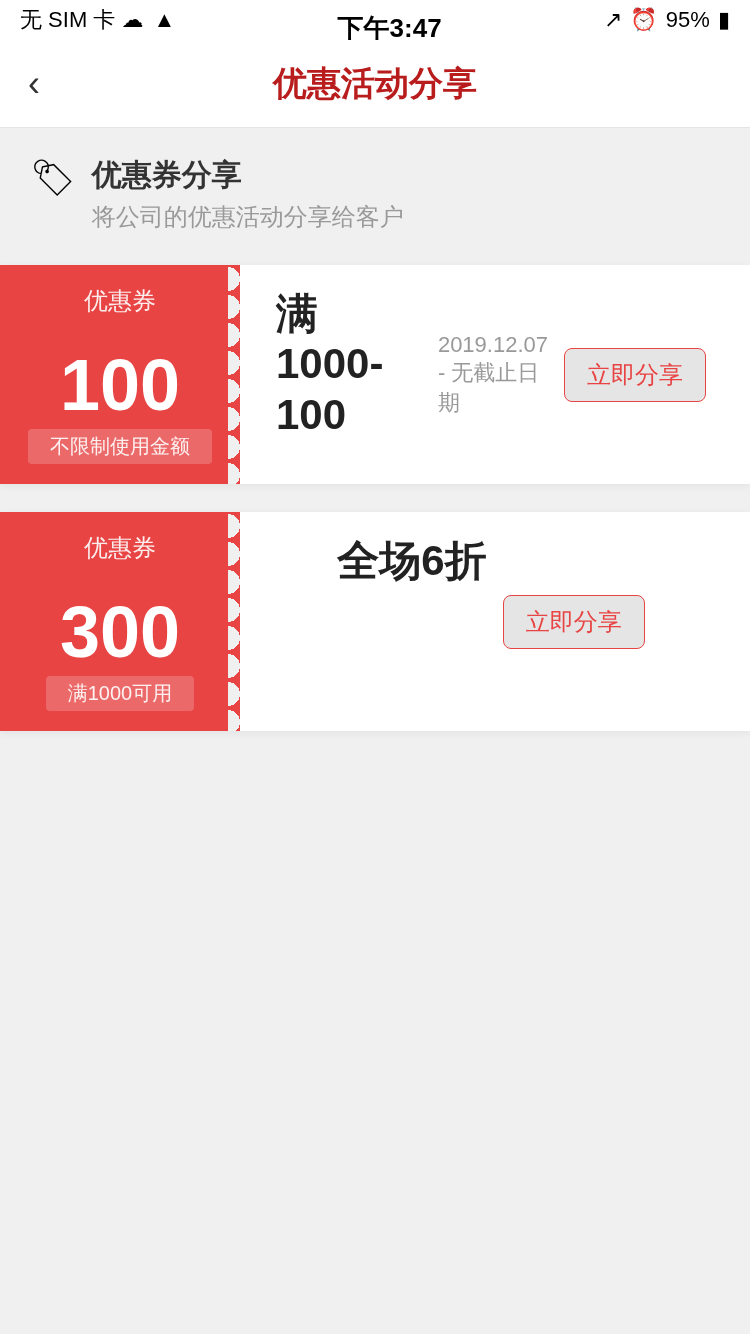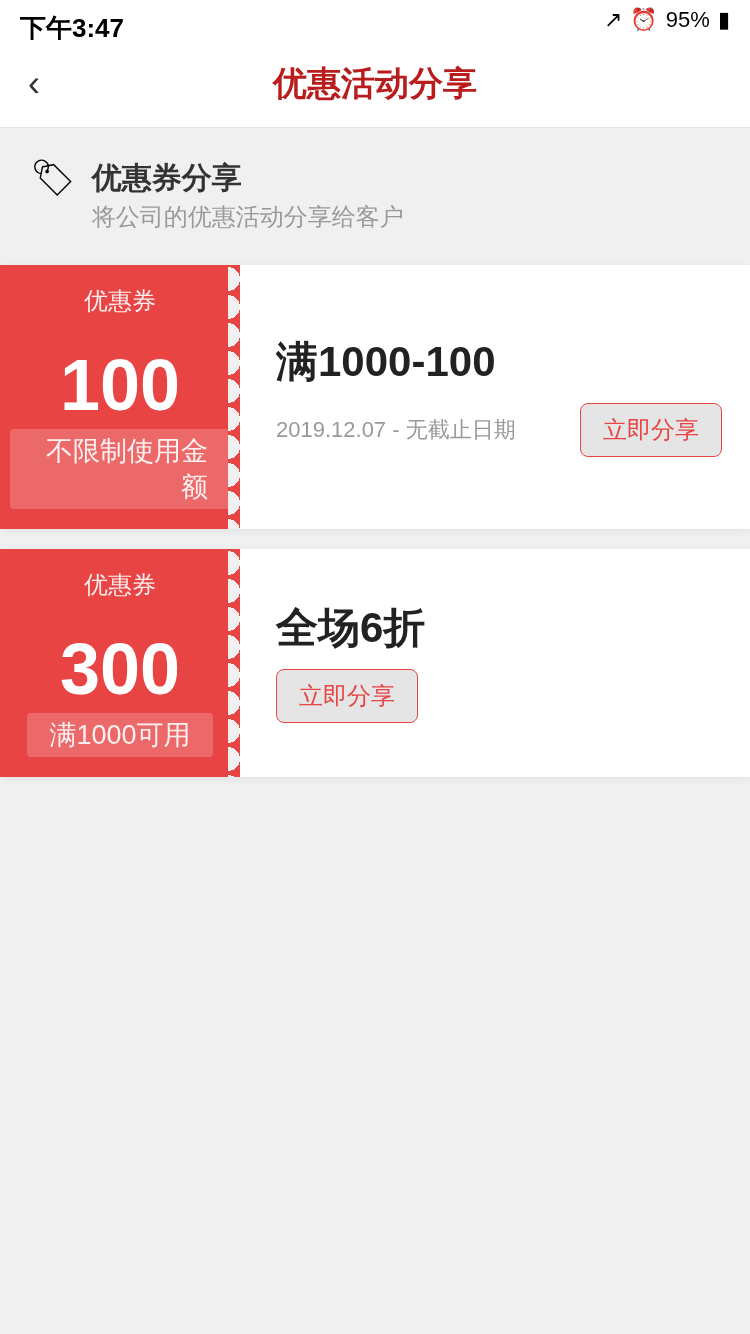--- a/index.html
+++ b/index.html
@@ -83,34 +83,35 @@
       font-size: 36px;
       line-height: 1;
       margin-top: 2px;
     }
     .section-text-wrap {}
     .section-title {
       font-size: 30px;
       font-weight: 600;
       color: #333;
       line-height: 1.3;
+      font-family: Liberation Mono, monospace;
     }
     .section-subtitle {
       font-size: 24px;
       color: #999;
       margin-top: 4px;
     }
 
     
     .coupon-list {
       background: #f0f0f0;
       padding: 16px 0;
       display: flex;
       flex-direction: column;
-      gap: 0;
+      gap: 8px;
     }
 
     
     .coupon-card {
       background: #fff;
       margin: 0 0 20px 0;
       display: flex;
       flex-direction: row;
       overflow: visible;
       position: relative;
@@ -155,34 +156,33 @@
     }
     .coupon-amount {
       font-size: 72px;
       color: #fff;
       font-weight: 700;
       line-height: 1;
       margin-bottom: 8px;
       margin-top: 26px;
     }
     .coupon-condition {
-      font-size: 27px;
+      font-size: 20px;
       color: rgba(255,255,255,0.9);
       background: rgba(255,255,255,0.2);
       padding: 4px 22px;
       border-radius: 4px;
-      text-align: right;
+      text-align: left;
     }
 
     
     .coupon-right {
       flex: 1;
-      padding: 24px 28px 24px 36px;
-      display: flex;
-      flex-direction: column;
+      padding: 24px 44px 24px 36px;
+      display: flex;
       justify-content: center;
       gap: 16px;
     }
     .coupon-name {
       font-size: 42px;
       font-weight: 700;
       color: #222;
       line-height: 1.2;
     }
     .coupon-meta-row {
@@ -212,20 +212,24 @@
     .bottom-area {
       background: #f0f0f0;
       flex: 1;
       min-height: 500px;
     }
   </style>
 </head>
 <body>
 
 <div class="status-bar">
+  <div class="status-left">
+    <span>无 SIM 卡 ☁</span>
+    <span>▲</span>
+  </div>
   <div class="status-center">下午3:47</div>
   <div class="status-right">
     <span>↗</span>
     <span>⏰</span>
     <span>95%</span>
     <span class="battery-icon">▮</span>
   </div>
 </div>
 
 <div class="nav-bar">

